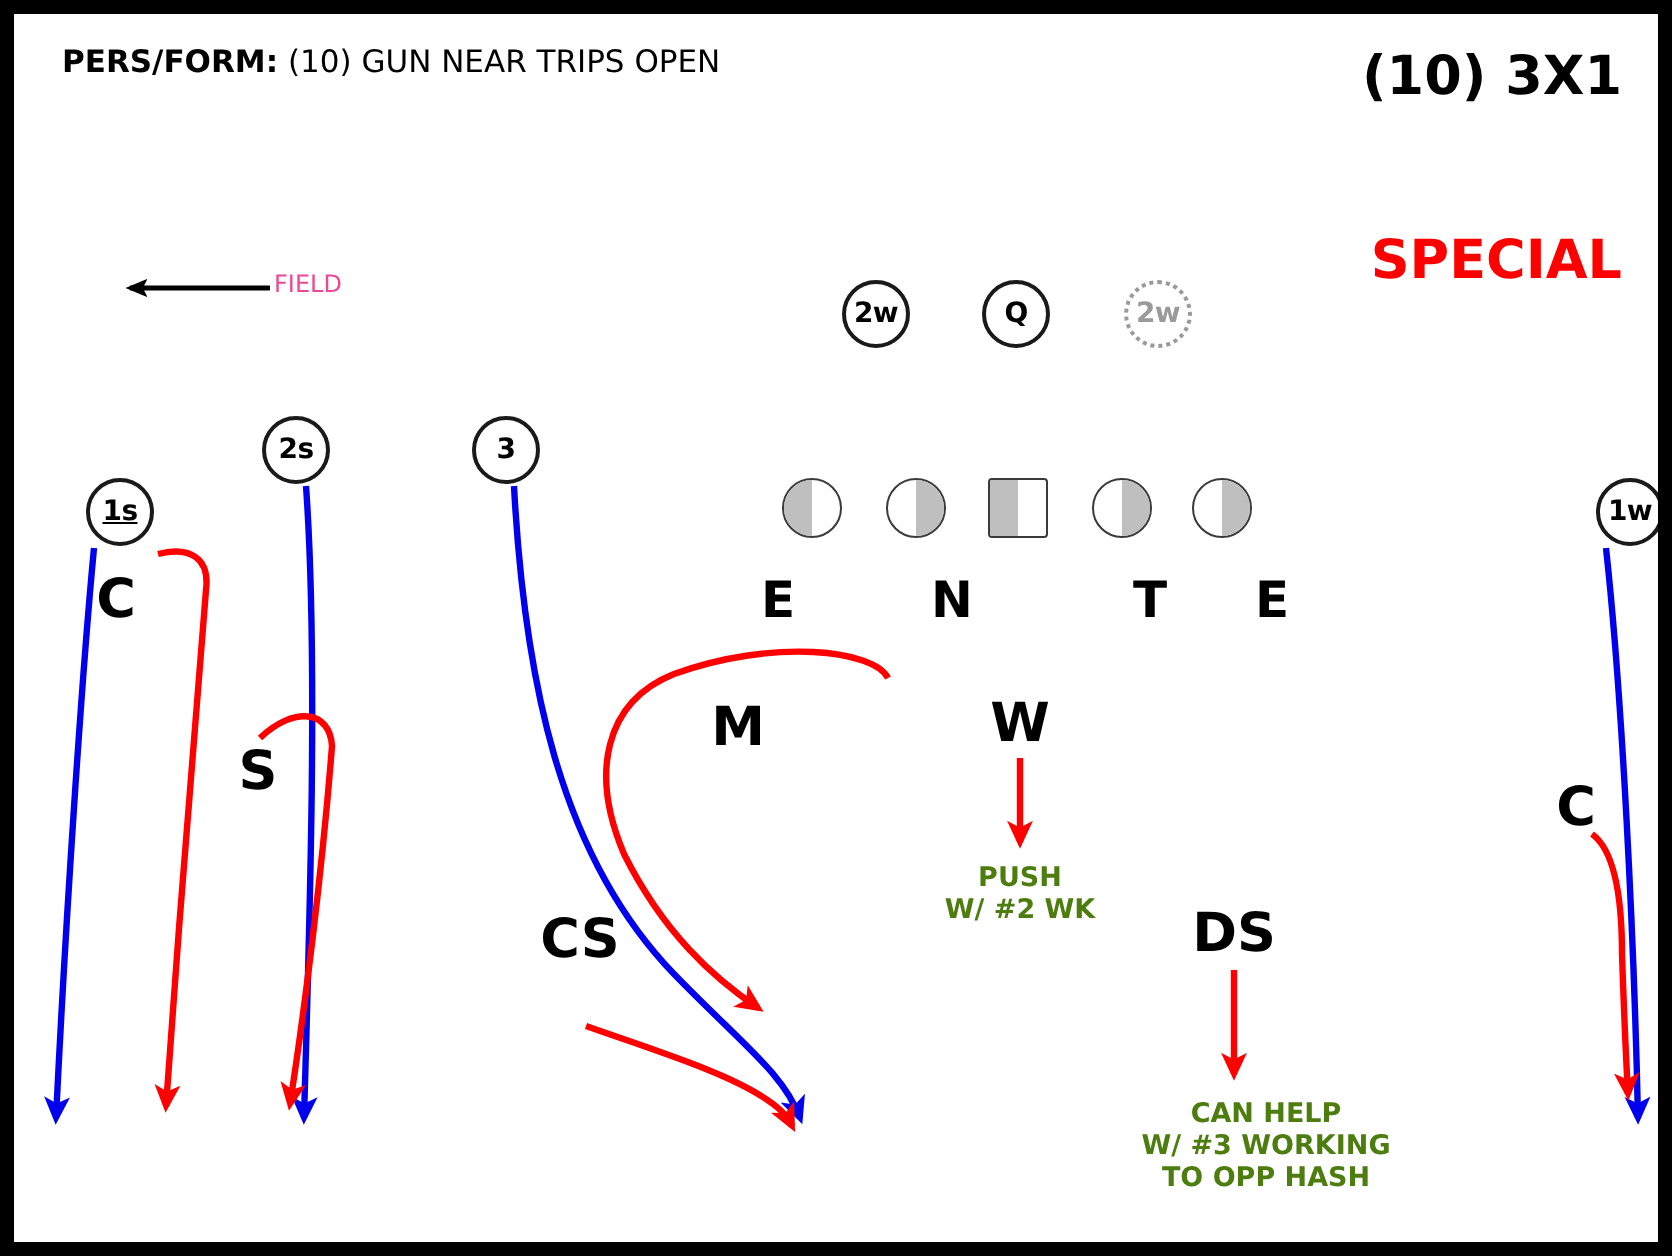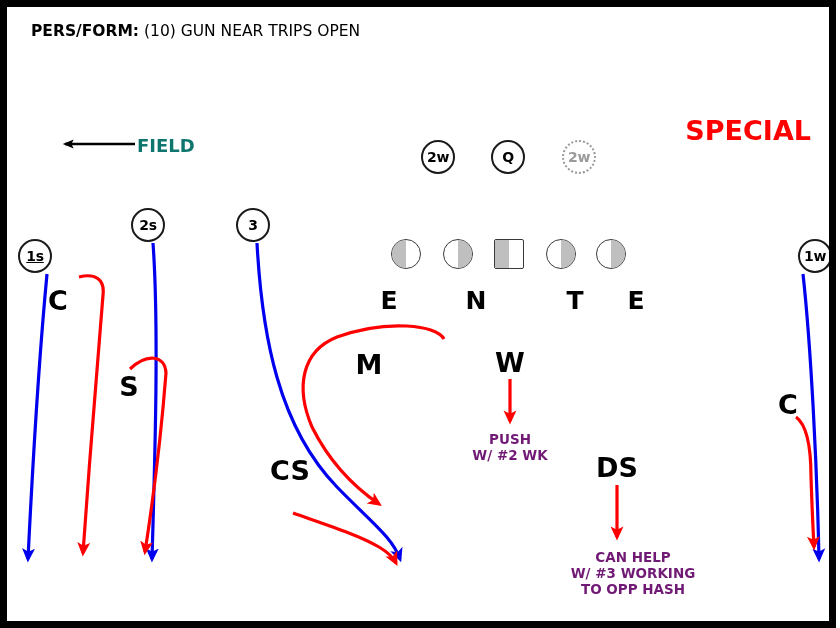--- a/index.html
+++ b/index.html
@@ -55,23 +55,23 @@
     right: 18px; top: 80px;
     font-size: 27px;
     font-weight: bold;
     color: #ff0000;
     white-space: nowrap;
     margin-top: 28px;
   }
   #field-label {
     position: absolute;
     left: 130px; top: 128px;
-    font-size: 18px;
-    font-weight: bold;
-    color: #0f766e;
+    font-size: 12px;
+    font-weight: normal;
+    color: #ec4899;
     white-space: nowrap;
   }
   
   .token {
     position: absolute;
     width: 34px; height: 34px;
     border-radius: 50%;
     border: 2.2px solid #1a1a1a;
     background: #ffffff;
     box-sizing: border-box;
@@ -117,36 +117,37 @@
     position: absolute;
     font-size: 27px;
     font-weight: bold;
     color: #000;
     white-space: nowrap;
   }
   .note {
     position: absolute;
     font-size: 13.5px;
     font-weight: bold;
-    color: #701a75;
+    color: #4d7c0f;
     line-height: 1.18;
     text-align: center;
     white-space: nowrap;
   }
 </style>
 </head>
 <body>
 
 <div id="board">
 
   <div class="hdr" id="hdr-pers">
     <span class="lbl">PERS/FORM:</span>
     <span class="val">(10) GUN NEAR TRIPS OPEN</span>
   </div>
 
+  <div id="hdr-form-tag">(10) 3X1</div>
   <div id="hdr-coverage-tag">SPECIAL</div>
 
   <div id="field-label">FIELD</div>
 
   <svg id="playfield" viewBox="0 0 840 628" xmlns="http://www.w3.org/2000/svg">
     <defs>
       <marker id="arrowBlue" viewBox="0 0 10 10" refX="7.2" refY="5" markerWidth="4.6" markerHeight="4.6" orient="auto-start-reverse">
         <path d="M 0 0.6 L 9.5 5 L 0 9.4 L 2.3 5 Z" fill="#0000ee"></path>
       </marker>
       <marker id="arrowRed" viewBox="0 0 10 10" refX="7.2" refY="5" markerWidth="4.6" markerHeight="4.6" orient="auto-start-reverse">
@@ -194,21 +195,21 @@
       </div>
       <div class="oline circ" style="left: 539px; top: 232px;">
         <div class="half right"></div>
       </div>
       <div class="oline circ" style="left: 589px; top: 232px;">
         <div class="half right"></div>
       </div>
     </div>
 
   <div id="skill-layer">
-      <div class="token" style="left: 11px; top: 232px; text-decoration: underline;">1s</div>
+      <div class="token" style="left: 36px; top: 232px; text-decoration: underline;">1s</div>
       <div class="token" style="left: 124px; top: 201px;">2s</div>
       <div class="token" style="left: 229px; top: 201px;">3</div>
       <div class="token" style="left: 414px; top: 133px;">2w</div>
       <div class="token" style="left: 484px; top: 133px;">Q</div>
       <div class="token ghost" style="left: 555px; top: 133px;">2w</div>
       <div class="token" style="left: 779px; top: 232px; margin-left: 12px;">1w</div>
     </div>
 
   <div id="dline-layer">
       <div class="dl-letter" style="left: 382px; top: 293px; transform: translate(-50%, -50%);">E</div>

